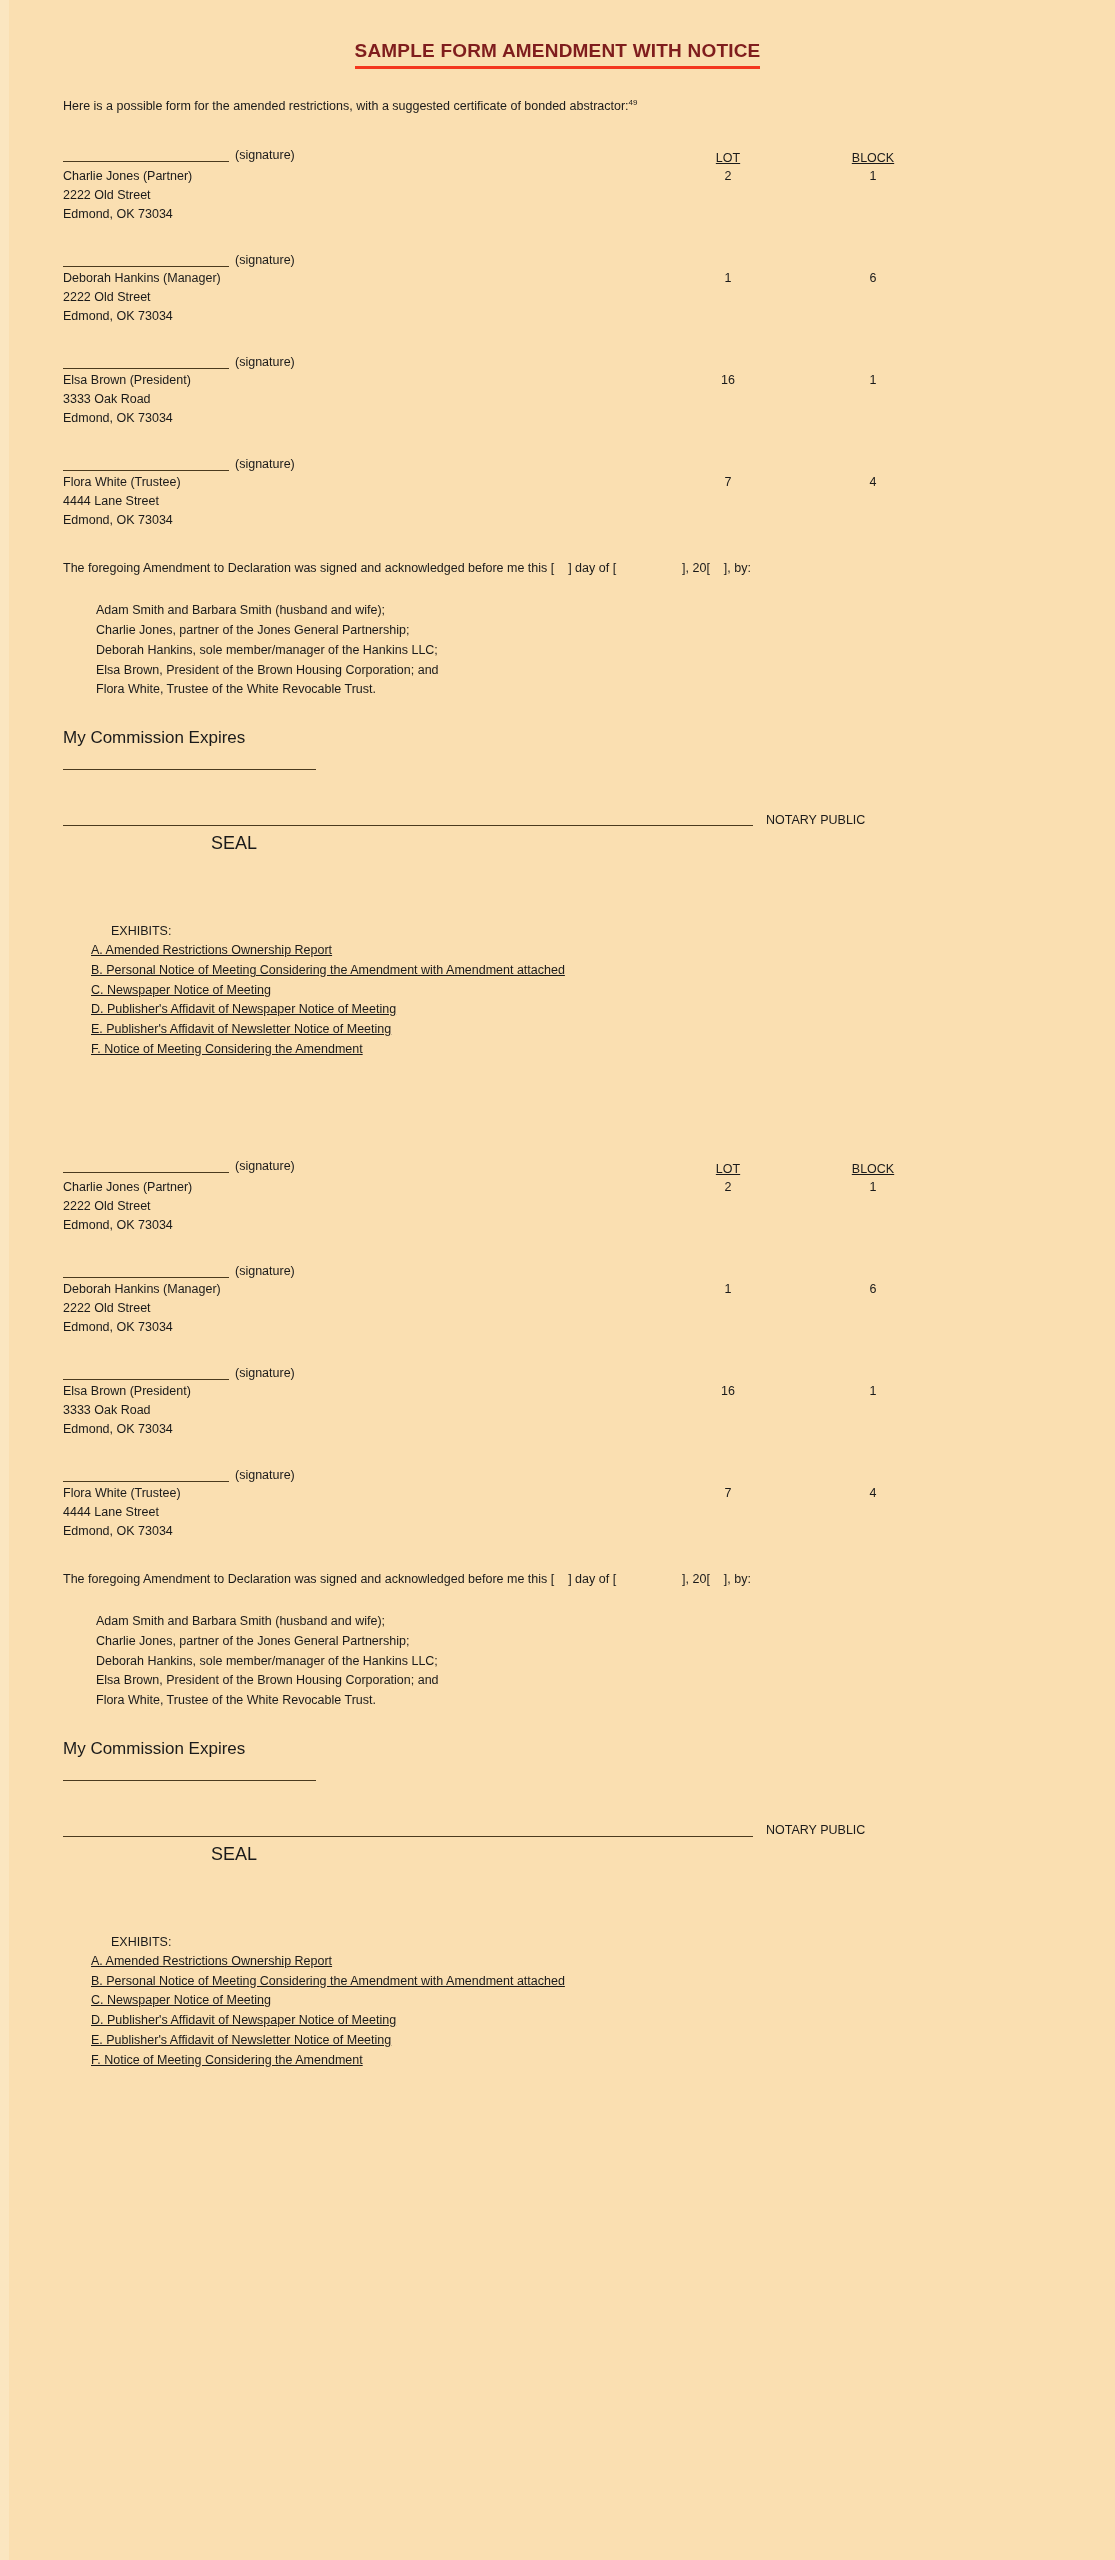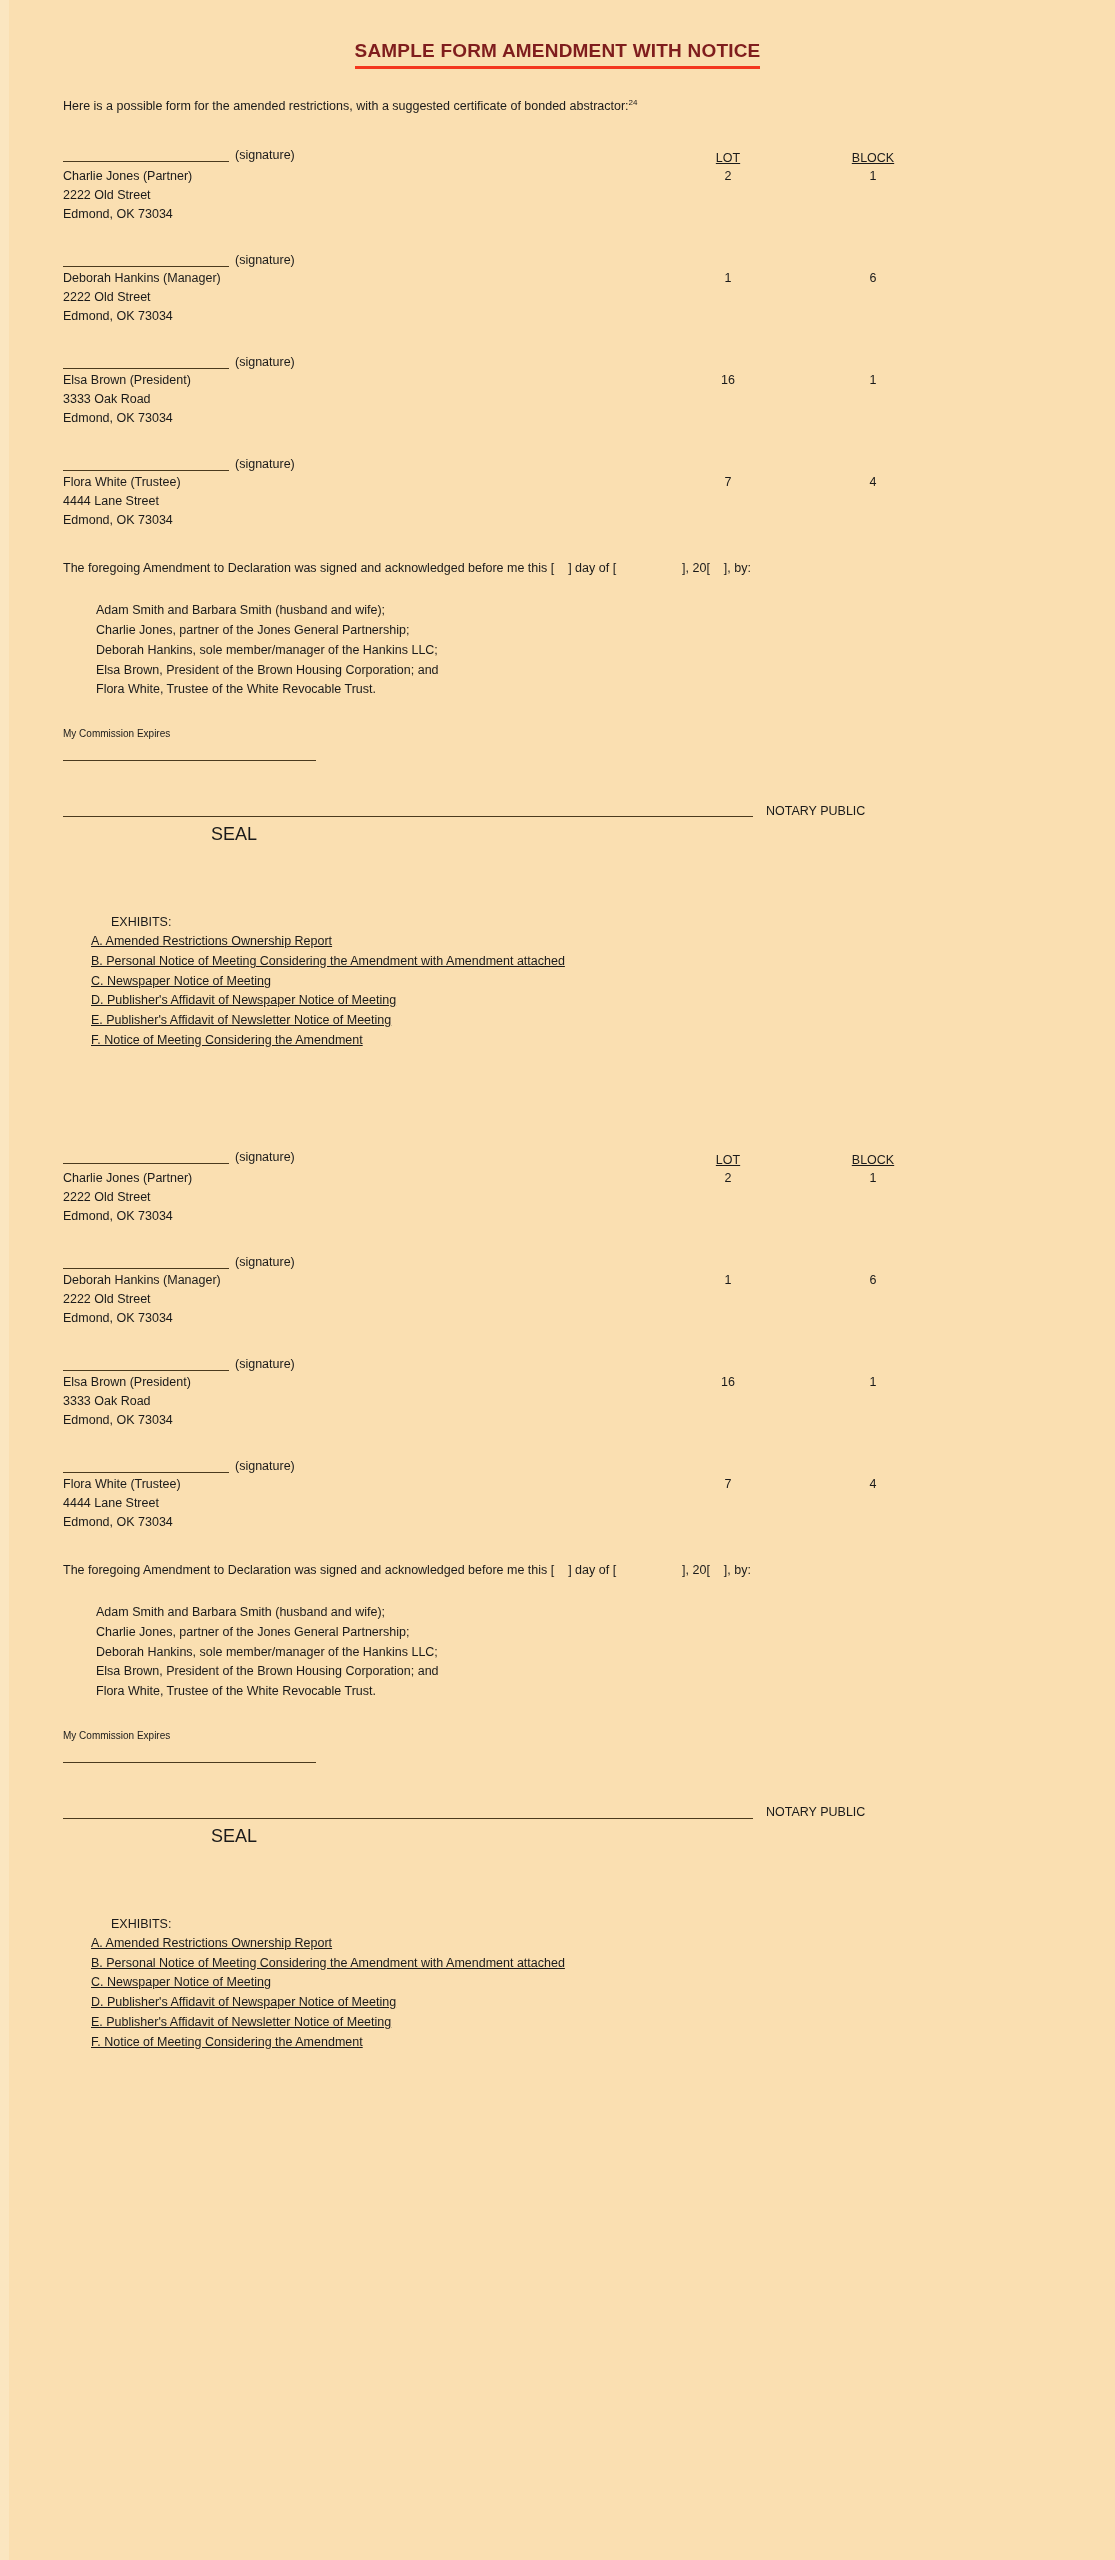--- a/index.html
+++ b/index.html
@@ -131,21 +131,21 @@
     margin-top: 24px;
   }
   .party-list div {
     font-size: 12.5px;
     line-height: 1.58;
   }
 
   .commission {
     margin-left: 63px;
     margin-top: 28px;
-    font-size: 10px;
+    font-size: 17px;
   }
   .commission-rule {
     margin-left: 63px;
     margin-top: 20px;
     width: 253px;
     border-bottom: 1.3px solid #4a3a1e;
     height: 1px;
   }
 
   .notary-row {
@@ -202,21 +202,21 @@
 
 <div class="page-edge-strip"></div>
 
 <div class="page">
 
   <div class="title-wrap">
     <div class="doc-title">SAMPLE FORM AMENDMENT WITH NOTICE</div>
   </div>
 
   <div class="intro">
-    <span>Here is a possible form for the amended restrictions, with a suggested certificate of bonded abstractor:</span><sup>24</sup>
+    <span>Here is a possible form for the amended restrictions, with a suggested certificate of bonded abstractor:</span><sup>49</sup>
   </div>
 
   <div class="sig-section">
 
     <div class="sig-block">
       <div class="sig-row">
         <div class="sig-left">
           <div class="sig-line-row">
             <span class="sig-rule"></span>
             <span class="sig-note">(signature)</span>

